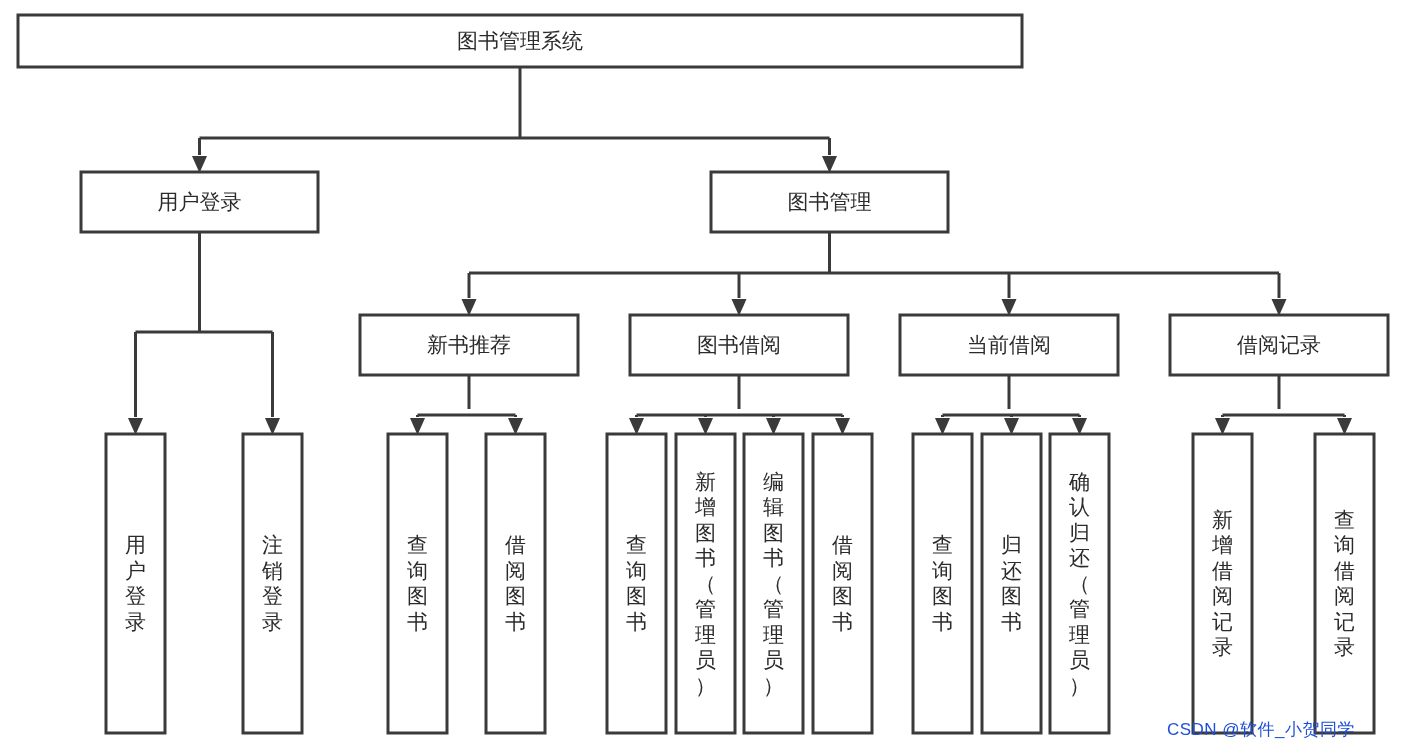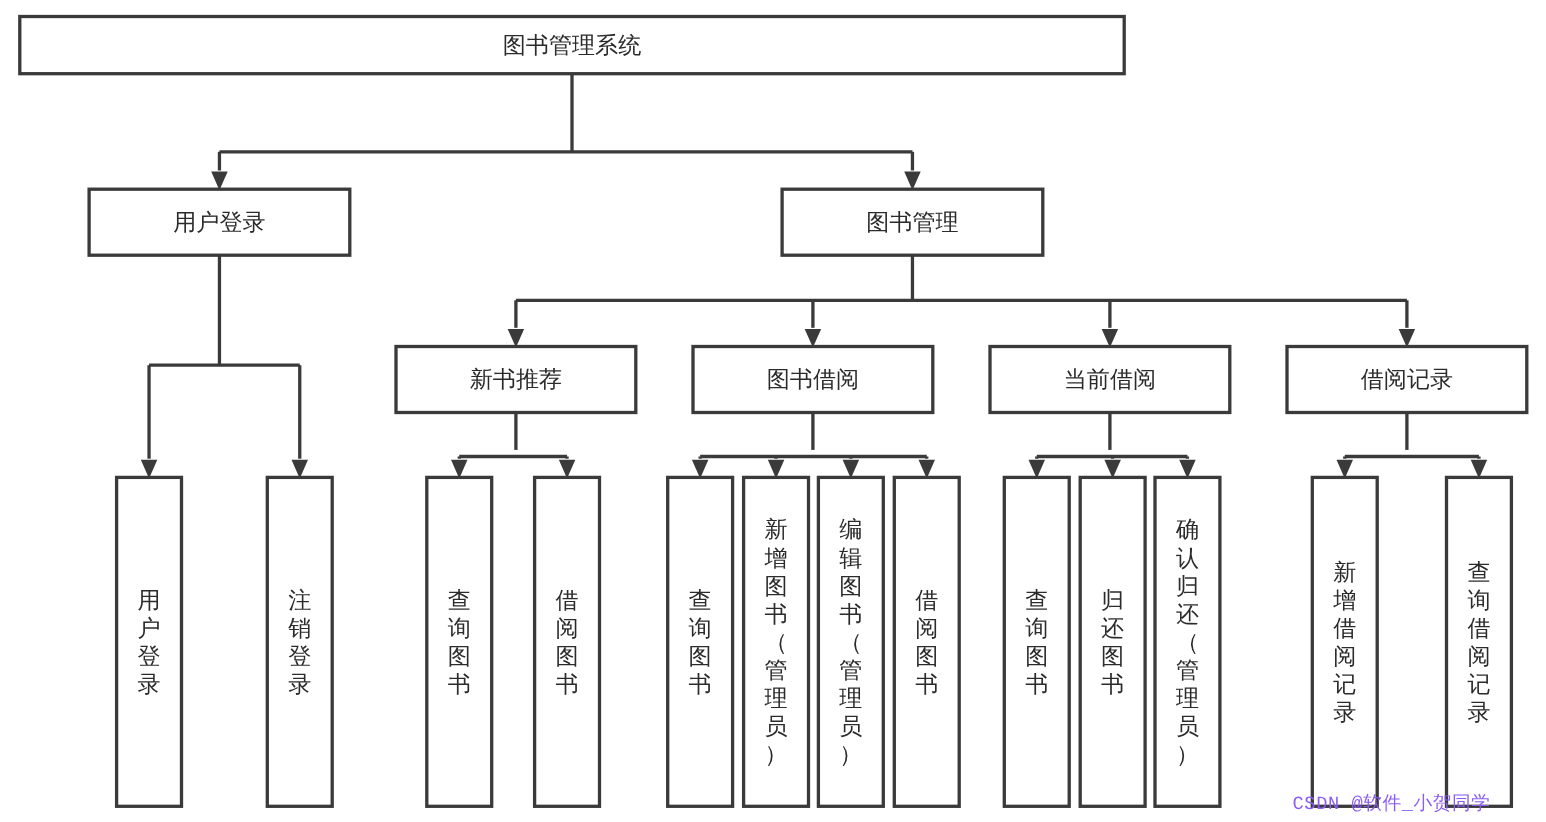--- a/index.html
+++ b/index.html
@@ -53,23 +53,23 @@
   .node-label-vert {
     font-family: "DejaVu Sans", "Liberation Sans", sans-serif;
     font-size: 21px;
     fill: #2b2b2b;
     text-anchor: middle;
   }
   .watermark {
     position: absolute;
     right: 8px;
     bottom: 6px;
-    font-family: Liberation Mono, monospace;
+    font-family: Liberation Sans, sans-serif;
     font-size: 17px;
-    color: #8b5cf6;
+    color: #1d4ed8;
     letter-spacing: 0.5px;
     white-space: nowrap;
     user-select: none;
   }
 </style>
 </head>
 <body>
 
 <div id="diagram-root">
   <svg id="flow-svg" viewBox="0 0 1405 747" xmlns="http://www.w3.org/2000/svg">

